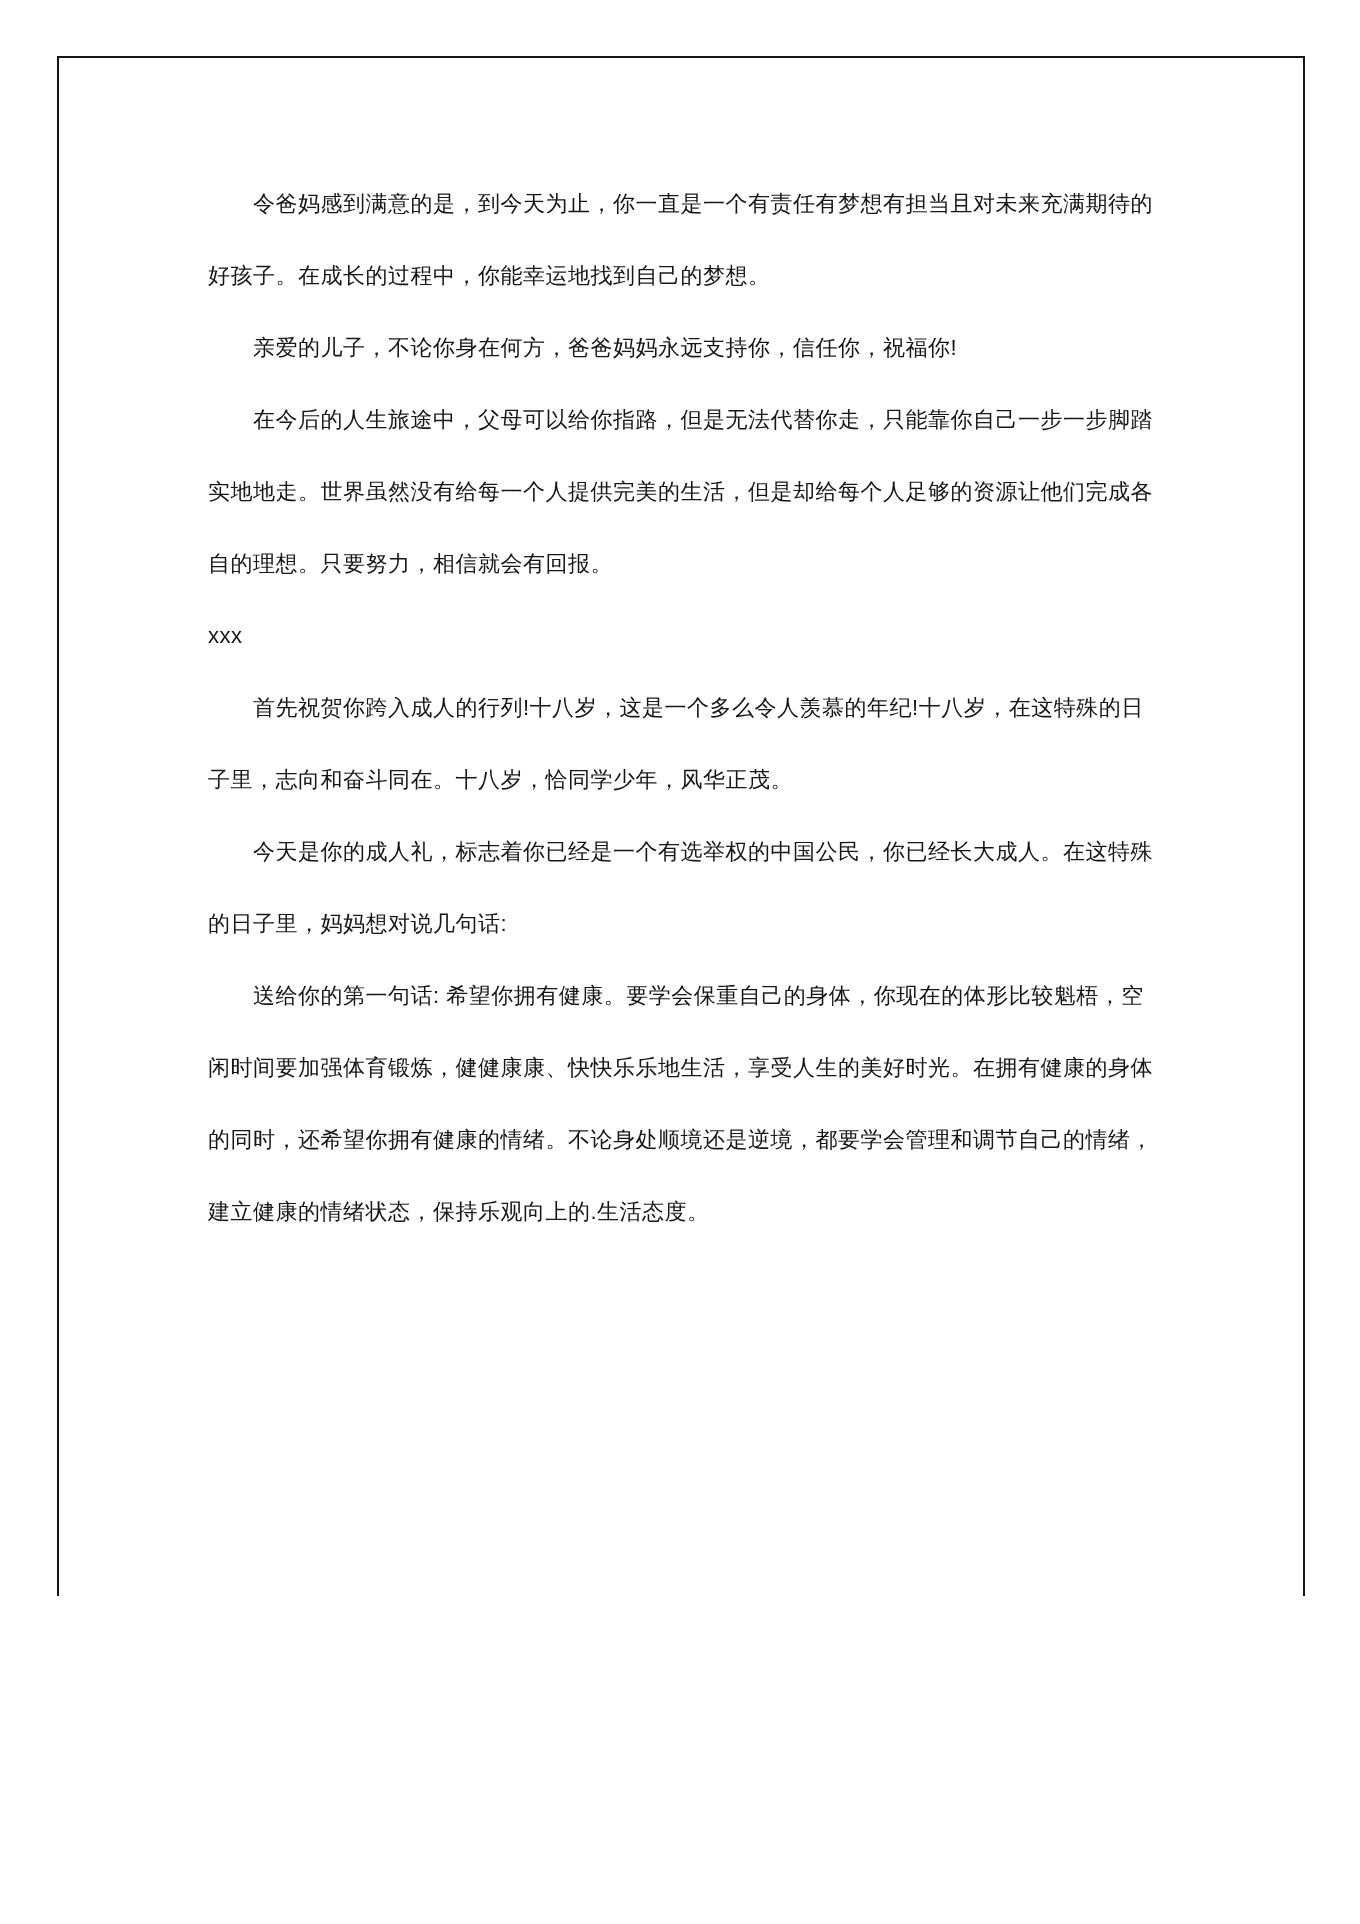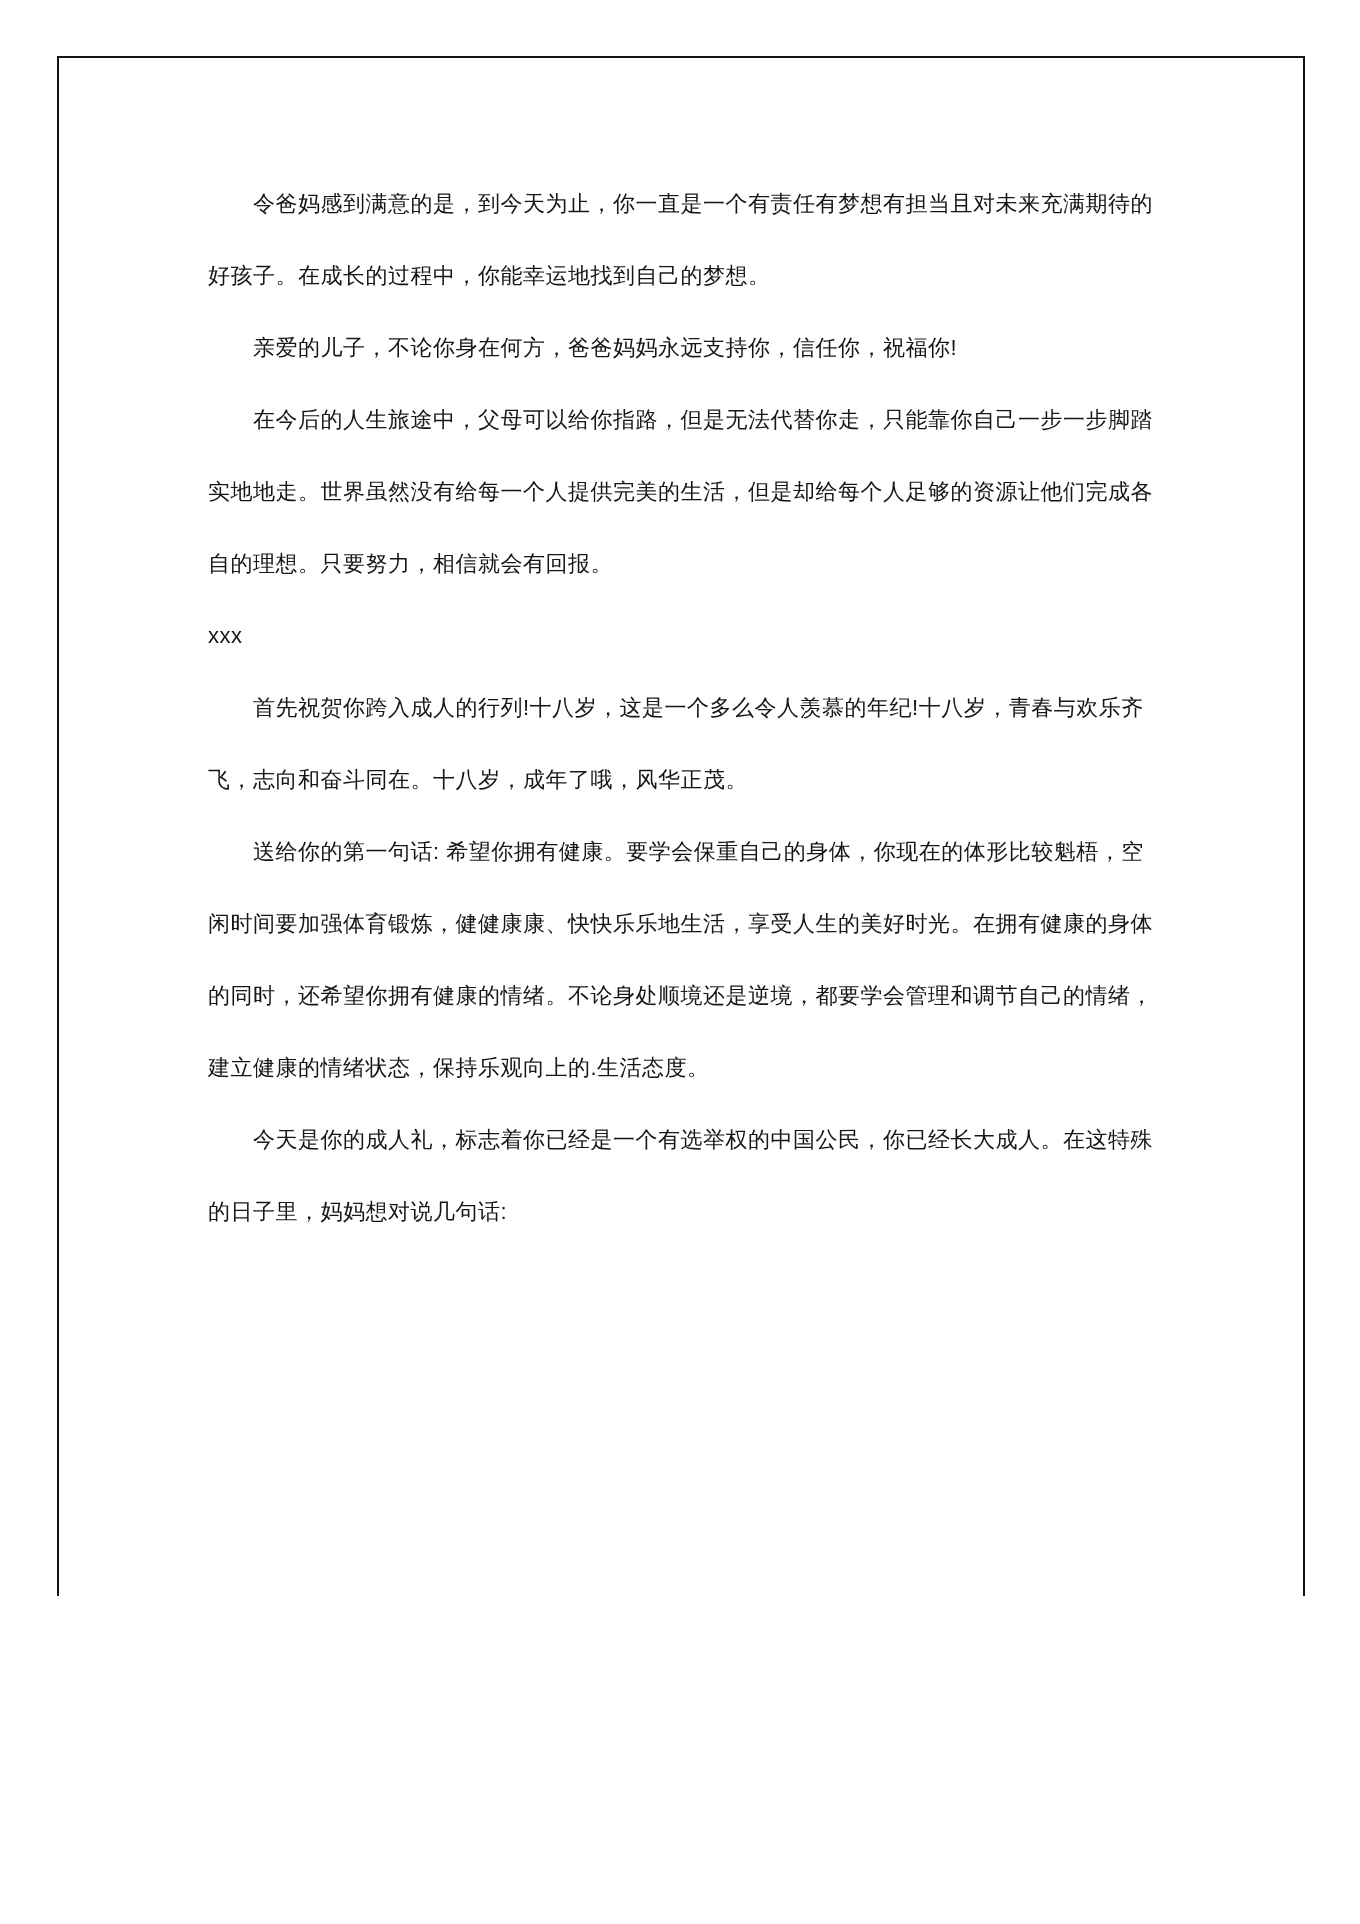--- a/index.html
+++ b/index.html
@@ -69,23 +69,23 @@
 <body>
 
 <div class="page">
   <div class="frame">
 
     <div class="content" id="paragraphs">
         <p class="indent">令爸妈感到满意的是，到今天为止，你一直是一个有责任有梦想有担当且对未来充满期待的好孩子。在成长的过程中，你能幸运地找到自己的梦想。</p>
         <p class="indent">亲爱的儿子，不论你身在何方，爸爸妈妈永远支持你，信任你，祝福你!</p>
         <p class="indent">在今后的人生旅途中，父母可以给你指路，但是无法代替你走，只能靠你自己一步一步脚踏实地地走。世界虽然没有给每一个人提供完美的生活，但是却给每个人足够的资源让他们完成各自的理想。只要努力，相信就会有回报。</p>
         <p>xxx</p>
-        <p class="indent">首先祝贺你跨入成人的行列!十八岁，这是一个多么令人羡慕的年纪!十八岁，青春与欢乐齐飞，志向和奋斗同在。十八岁，成年了哦，风华正茂。</p>
+        <p class="indent">首先祝贺你跨入成人的行列!十八岁，这是一个多么令人羡慕的年纪!十八岁，在这特殊的日子里，志向和奋斗同在。十八岁，恰同学少年，风华正茂。</p>
+        <p class="indent">今天是你的成人礼，标志着你已经是一个有选举权的中国公民，你已经长大成人。在这特殊的日子里，妈妈想对说几句话:</p>
         <p class="indent">送给你的第一句话: 希望你拥有健康。要学会保重自己的身体，你现在的体形比较魁梧，空闲时间要加强体育锻炼，健健康康、快快乐乐地生活，享受人生的美好时光。在拥有健康的身体的同时，还希望你拥有健康的情绪。不论身处顺境还是逆境，都要学会管理和调节自己的情绪，建立健康的情绪状态，保持乐观向上的.生活态度。</p>
-        <p class="indent">今天是你的成人礼，标志着你已经是一个有选举权的中国公民，你已经长大成人。在这特殊的日子里，妈妈想对说几句话:</p>
       </div>
 
     <div class="footer">
       <span>第</span><span class="num">2</span><span>页</span><span class="gap"></span><span>共</span><span class="num">35</span><span>页</span>
     </div>
 
   </div>
 </div>
 
 </body></html>

